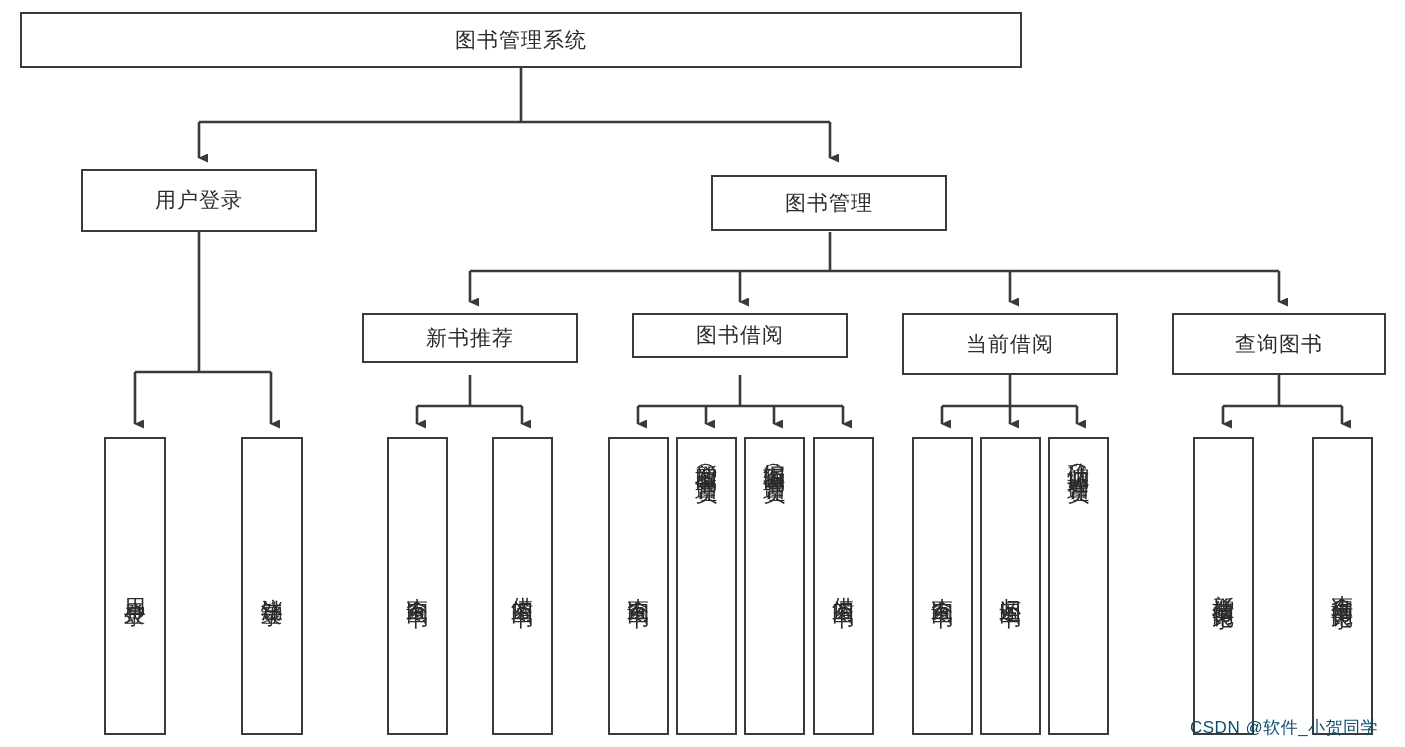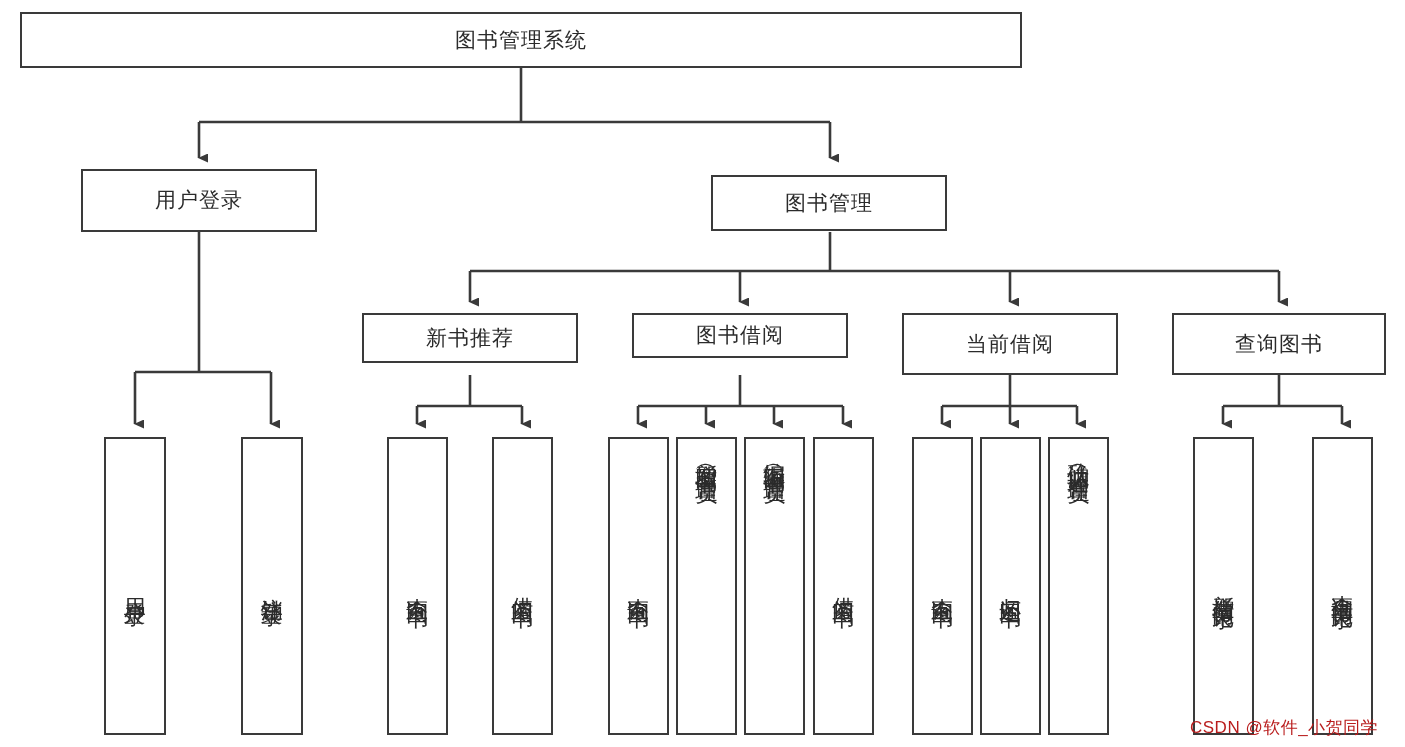--- a/index.html
+++ b/index.html
@@ -35,21 +35,21 @@
     white-space:nowrap;
   }
   .leaf{
     align-items:flex-start;
     padding-top:6px;
   }
   .leaf.center{align-items:center;padding-top:0;}
   .watermark{
     position:absolute;
     font-size:17px;
-    color:#b91c1c;
+    color:#0c4a6e;
     white-space:nowrap;
     letter-spacing:0.5px;
   }
 </style>
 </head>
 <body>
 
 <div id="canvas">
 
   <svg class="connectors" viewBox="0 0 1405 747">

